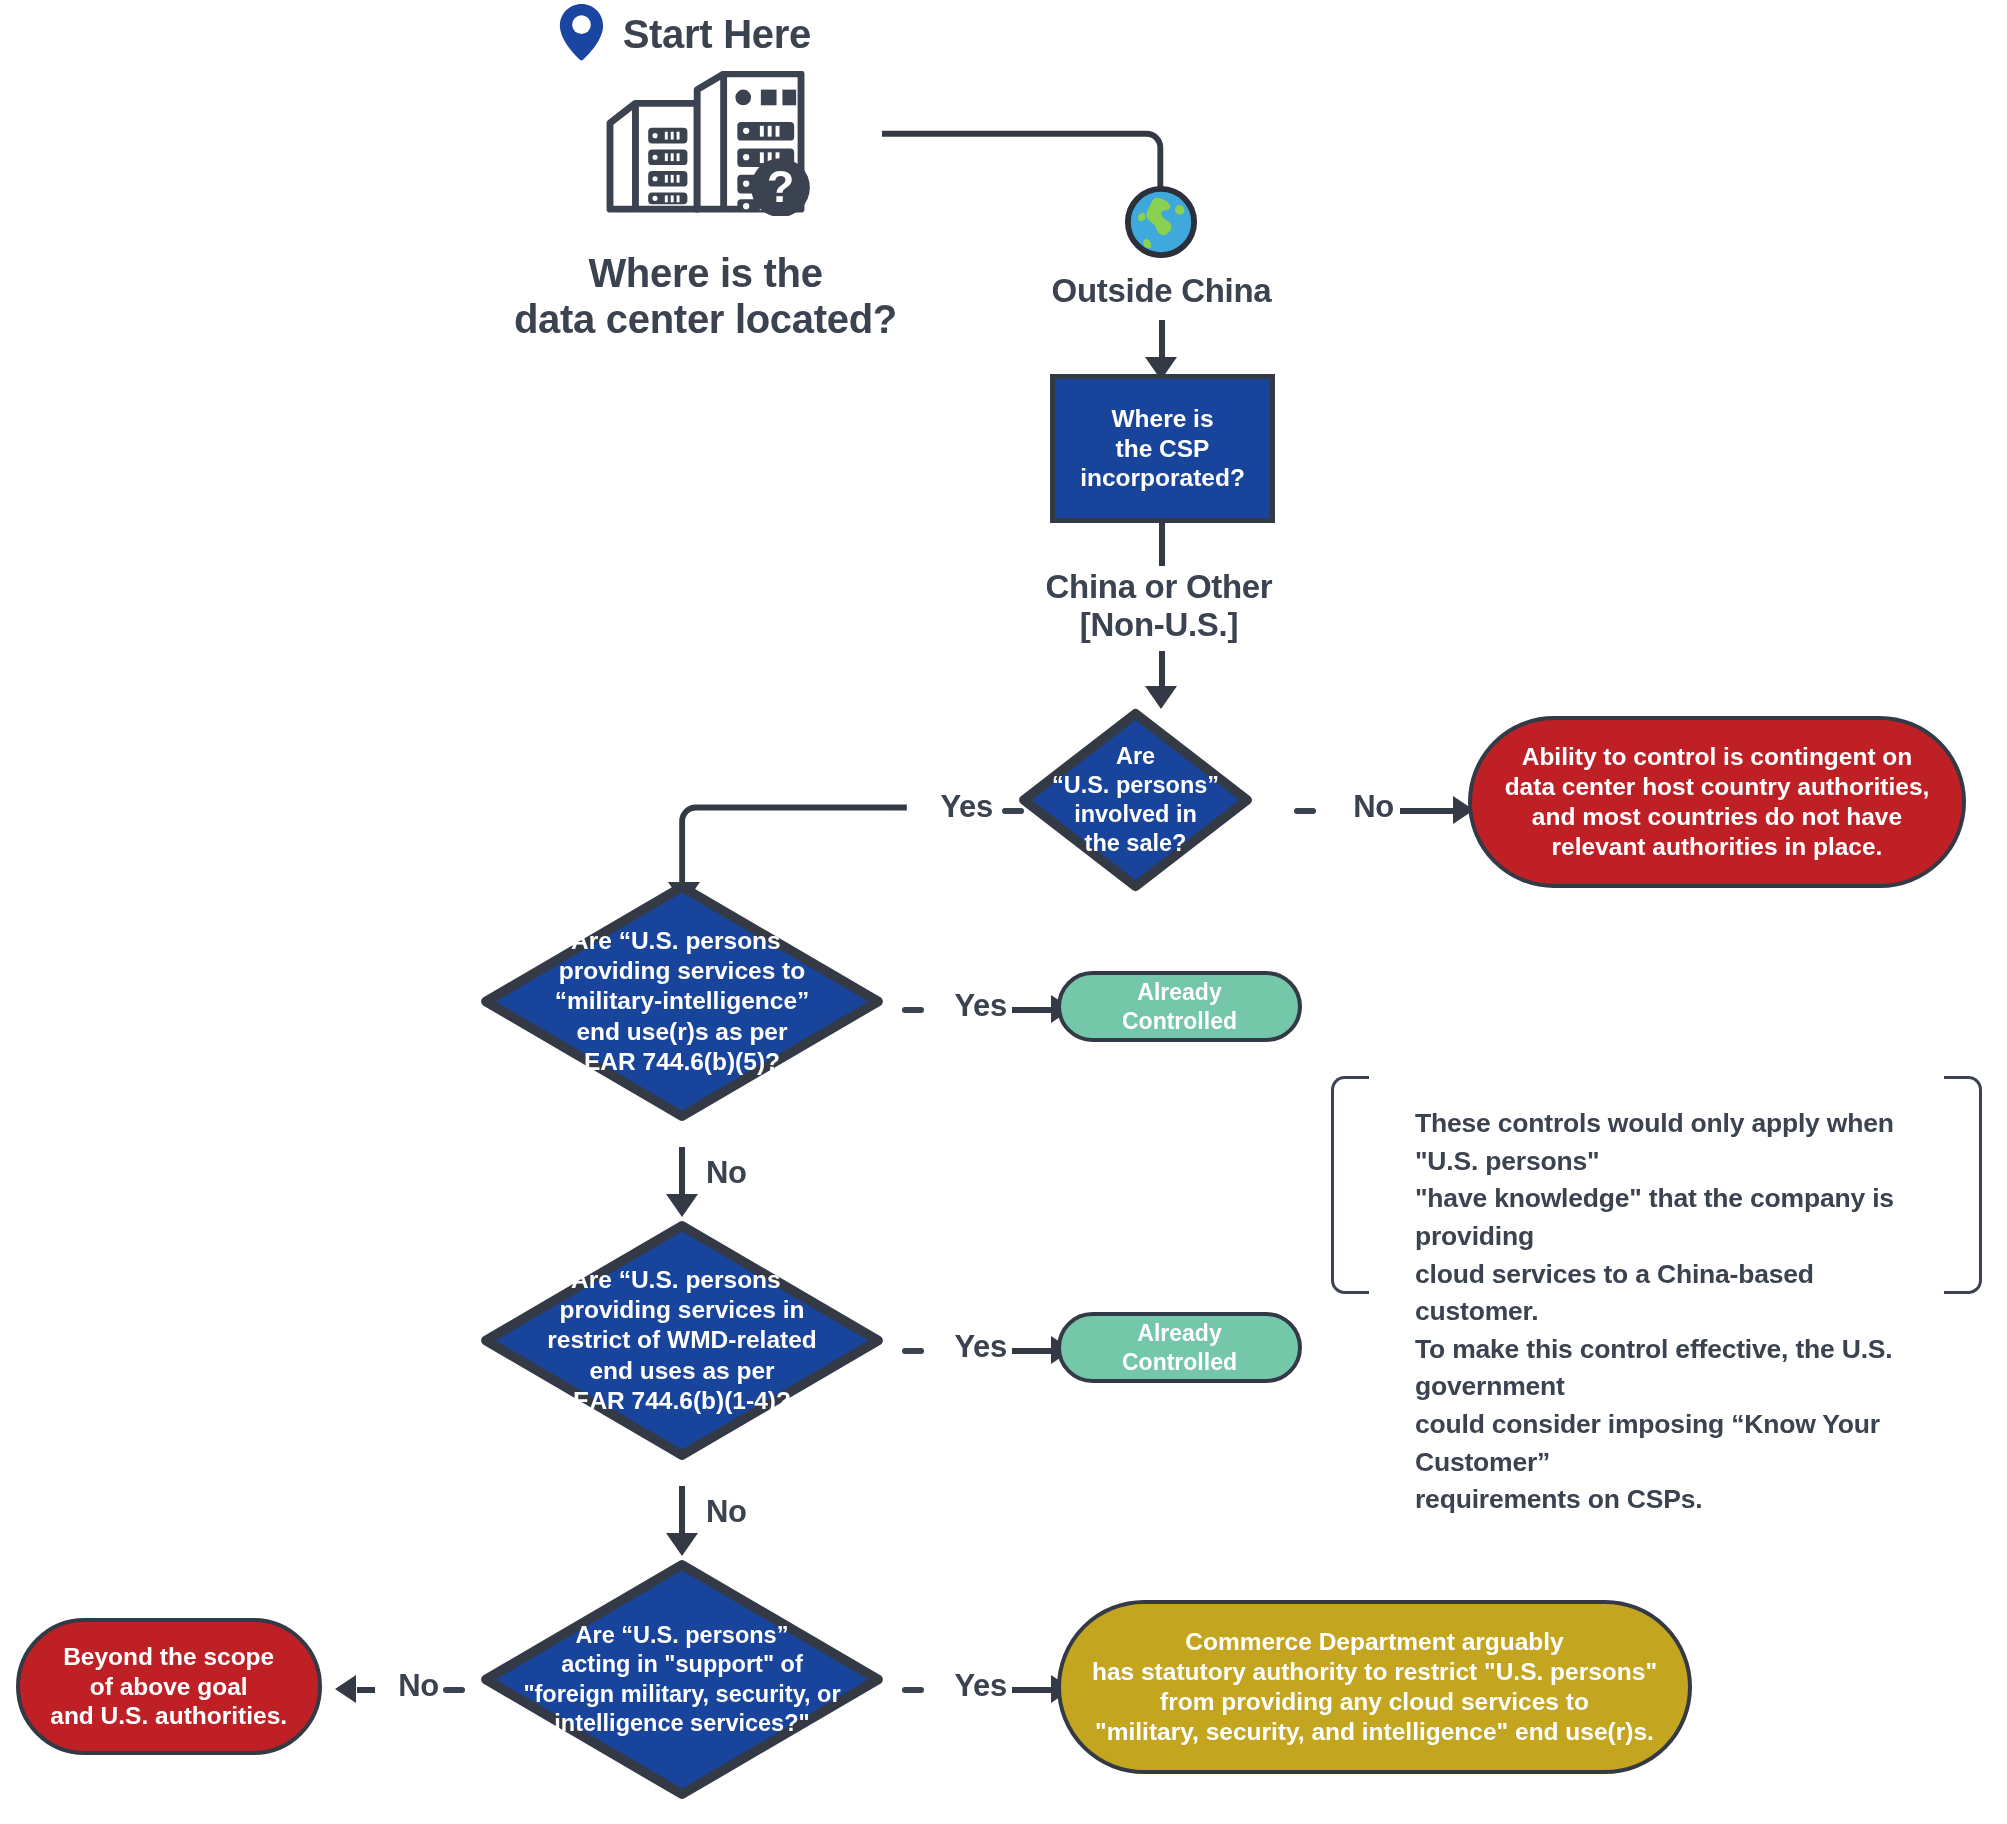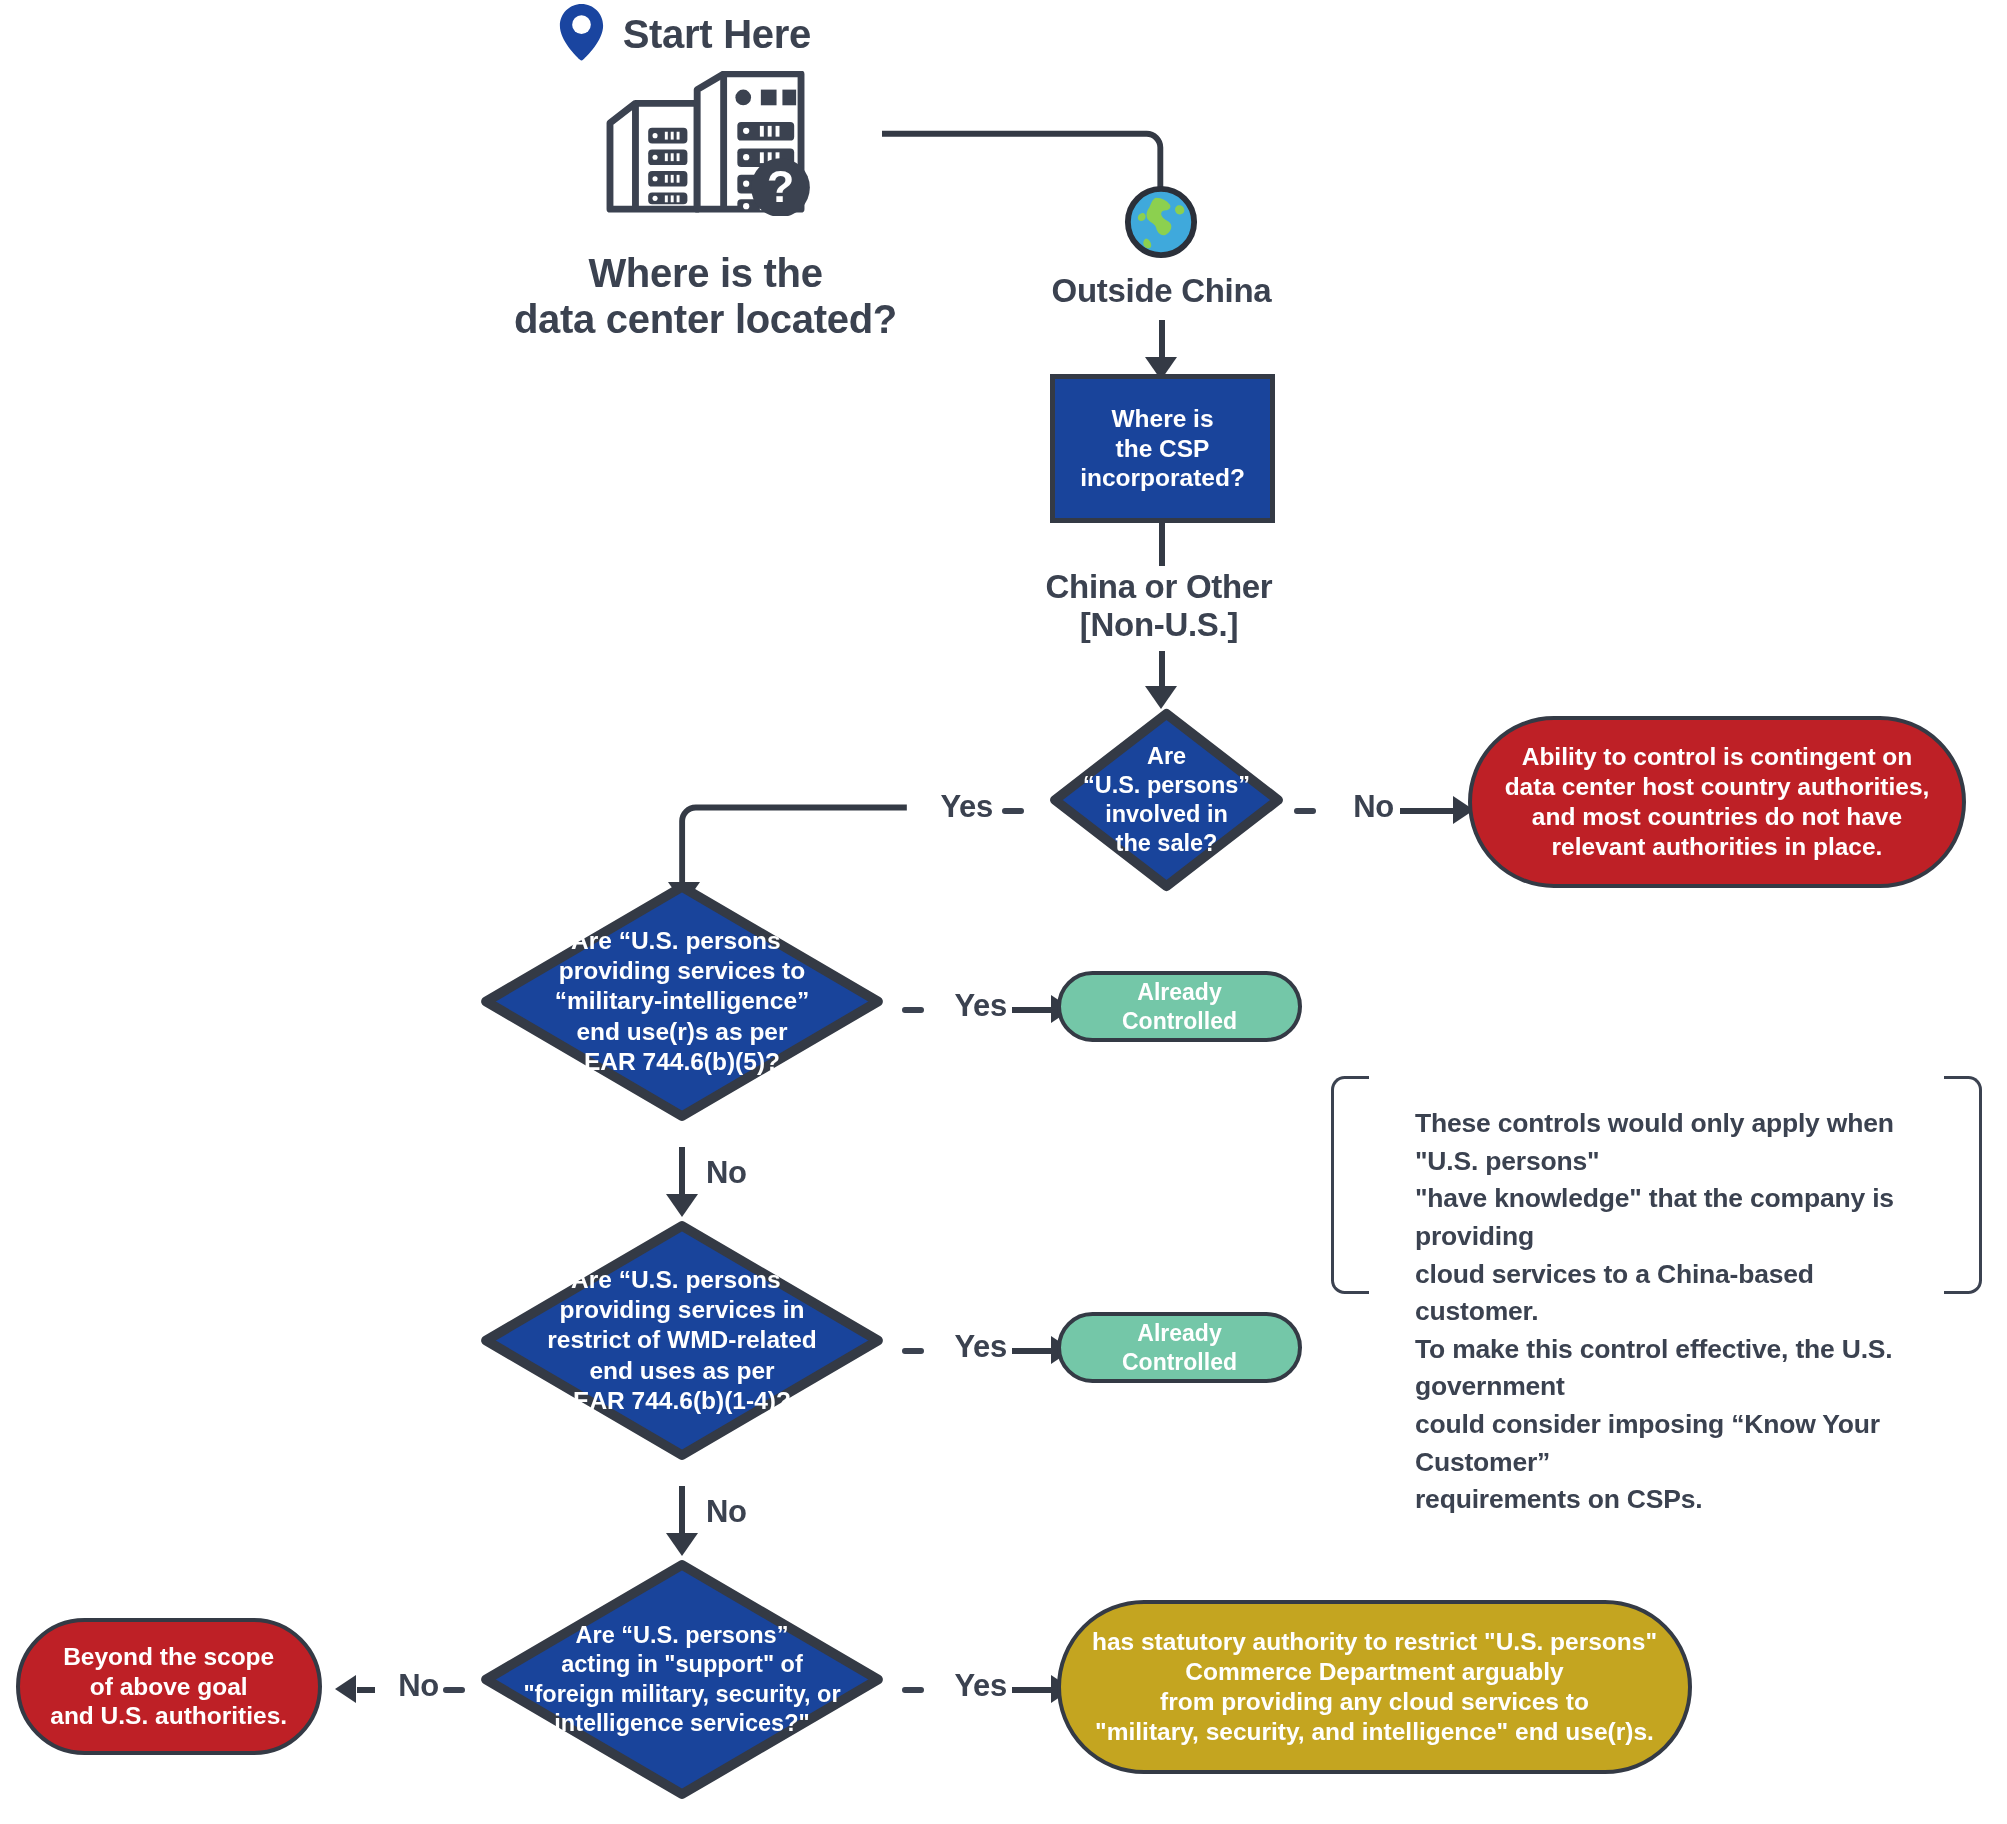--- a/index.html
+++ b/index.html
@@ -183,21 +183,21 @@
 </div>
 
 <div class="line v-line" style="left:1159px;top:523px;height:43px;"></div>
 <div class="abs dark-label branch-text" style="left:963px;top:568px;width:392px;">
   <div>China or Other</div>
   <div>[Non-U.S.]</div>
 </div>
 <div class="line v-line" style="left:1159px;top:651px;height:41px;"></div>
 <div class="arrow-d" style="left:1145px;top:686px;"></div>
 
-<div class="diamond" style="left:1049px;top:708px;width:235px;height:184px;">
+<div class="diamond" style="left:1018px;top:708px;width:235px;height:184px;">
   <svg width="235" height="184" viewBox="0 0 240 188">
     <path d="M120 6 L234 94 L120 182 L6 94 Z" fill="#19449B" stroke="#343a45" stroke-width="10" stroke-linejoin="round"></path>
   </svg>
   <div class="dlabel" style="font-size:23.5px;">
     <div>
       <div>Are</div>
       <div>“U.S. persons”</div>
       <div>involved in</div>
       <div>the sale?</div>
     </div>
@@ -316,22 +316,22 @@
   </div>
 </div>
 
 <div class="dash" style="left:902px;top:1687px;width:21.6px;"></div>
 <div class="abs dark-label edge-text" style="left:931px;top:1668px;width:76px;">Yes</div>
 <div class="line h-line" style="left:1012px;top:1687px;width:41px;"></div>
 <div class="arrow-r" style="left:1051px;top:1675px;"></div>
 
 <div class="node pill pill-gold" style="position:absolute;left:1057px;top:1600px;width:635px;height:174px;padding:0 27.4px;">
   <div>
+    <div>Commerce Department arguably</div>
     <div>has statutory authority to restrict "U.S. persons"</div>
-    <div>Commerce Department arguably</div>
     <div>from providing any cloud services to</div>
     <div>"military, security, and intelligence" end use(r)s.</div>
   </div>
 </div>
 
 <div class="dash" style="left:443px;top:1687px;width:21.6px;"></div>
 <div class="abs dark-label edge-text" style="left:374px;top:1668px;width:65px;">No</div>
 <div class="line h-line" style="left:357px;top:1687px;width:17.6px;"></div>
 <div class="arrow-l" style="left:335px;top:1675px;"></div>
 

